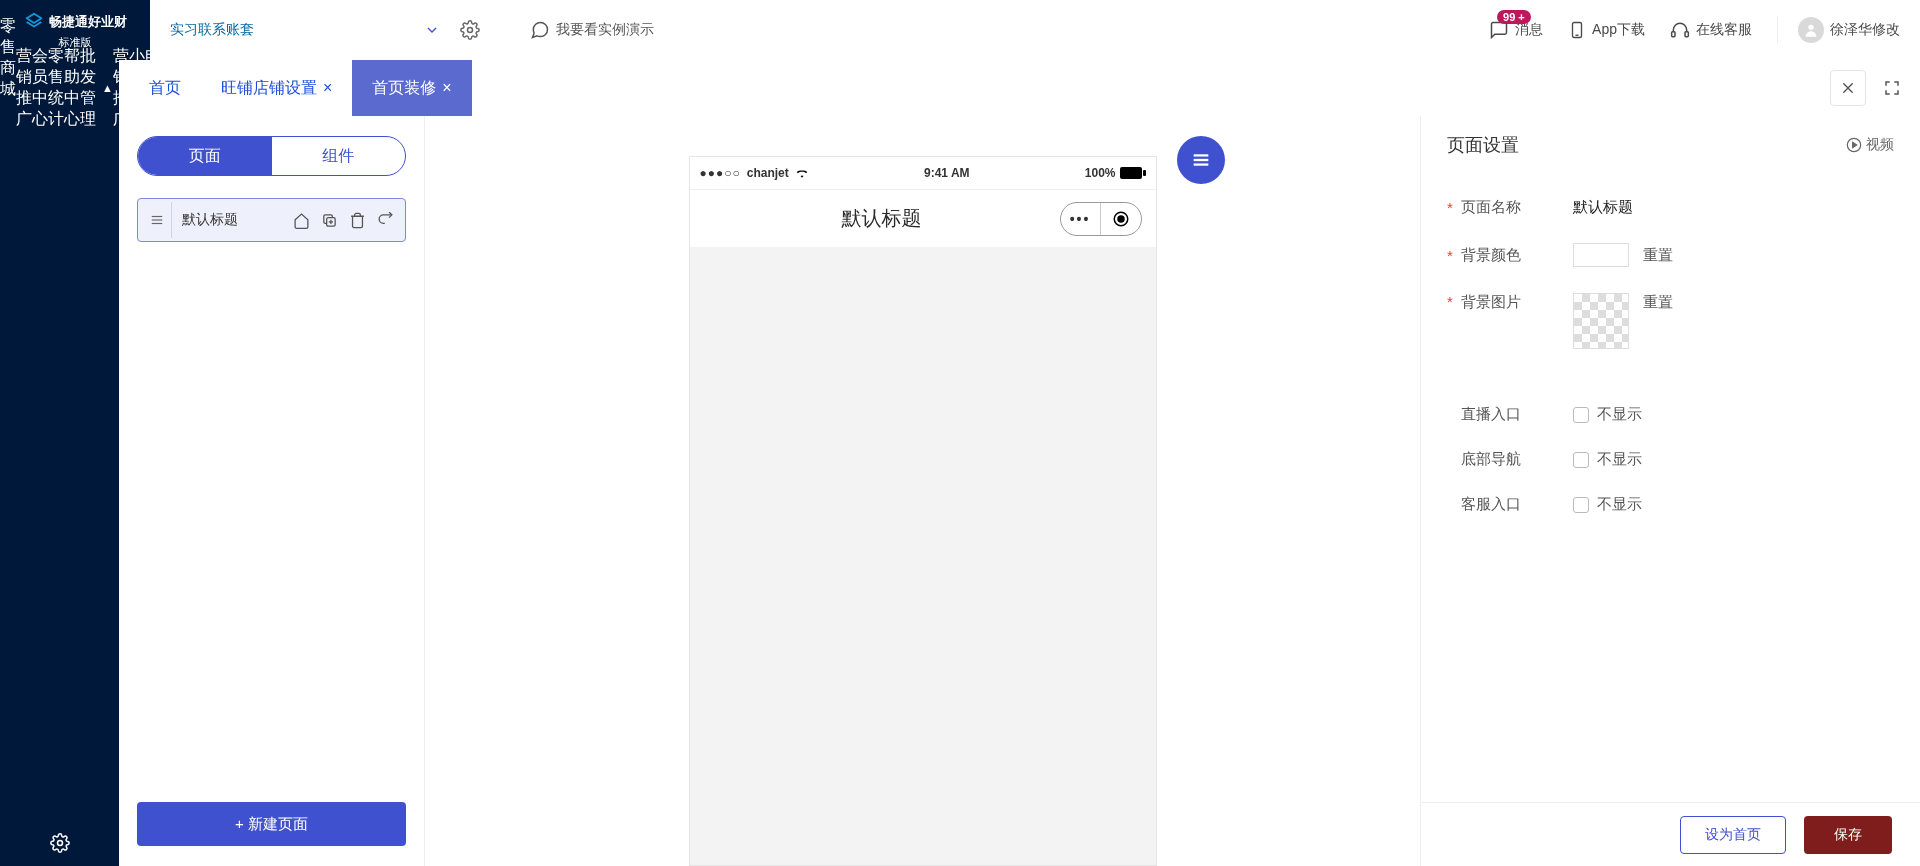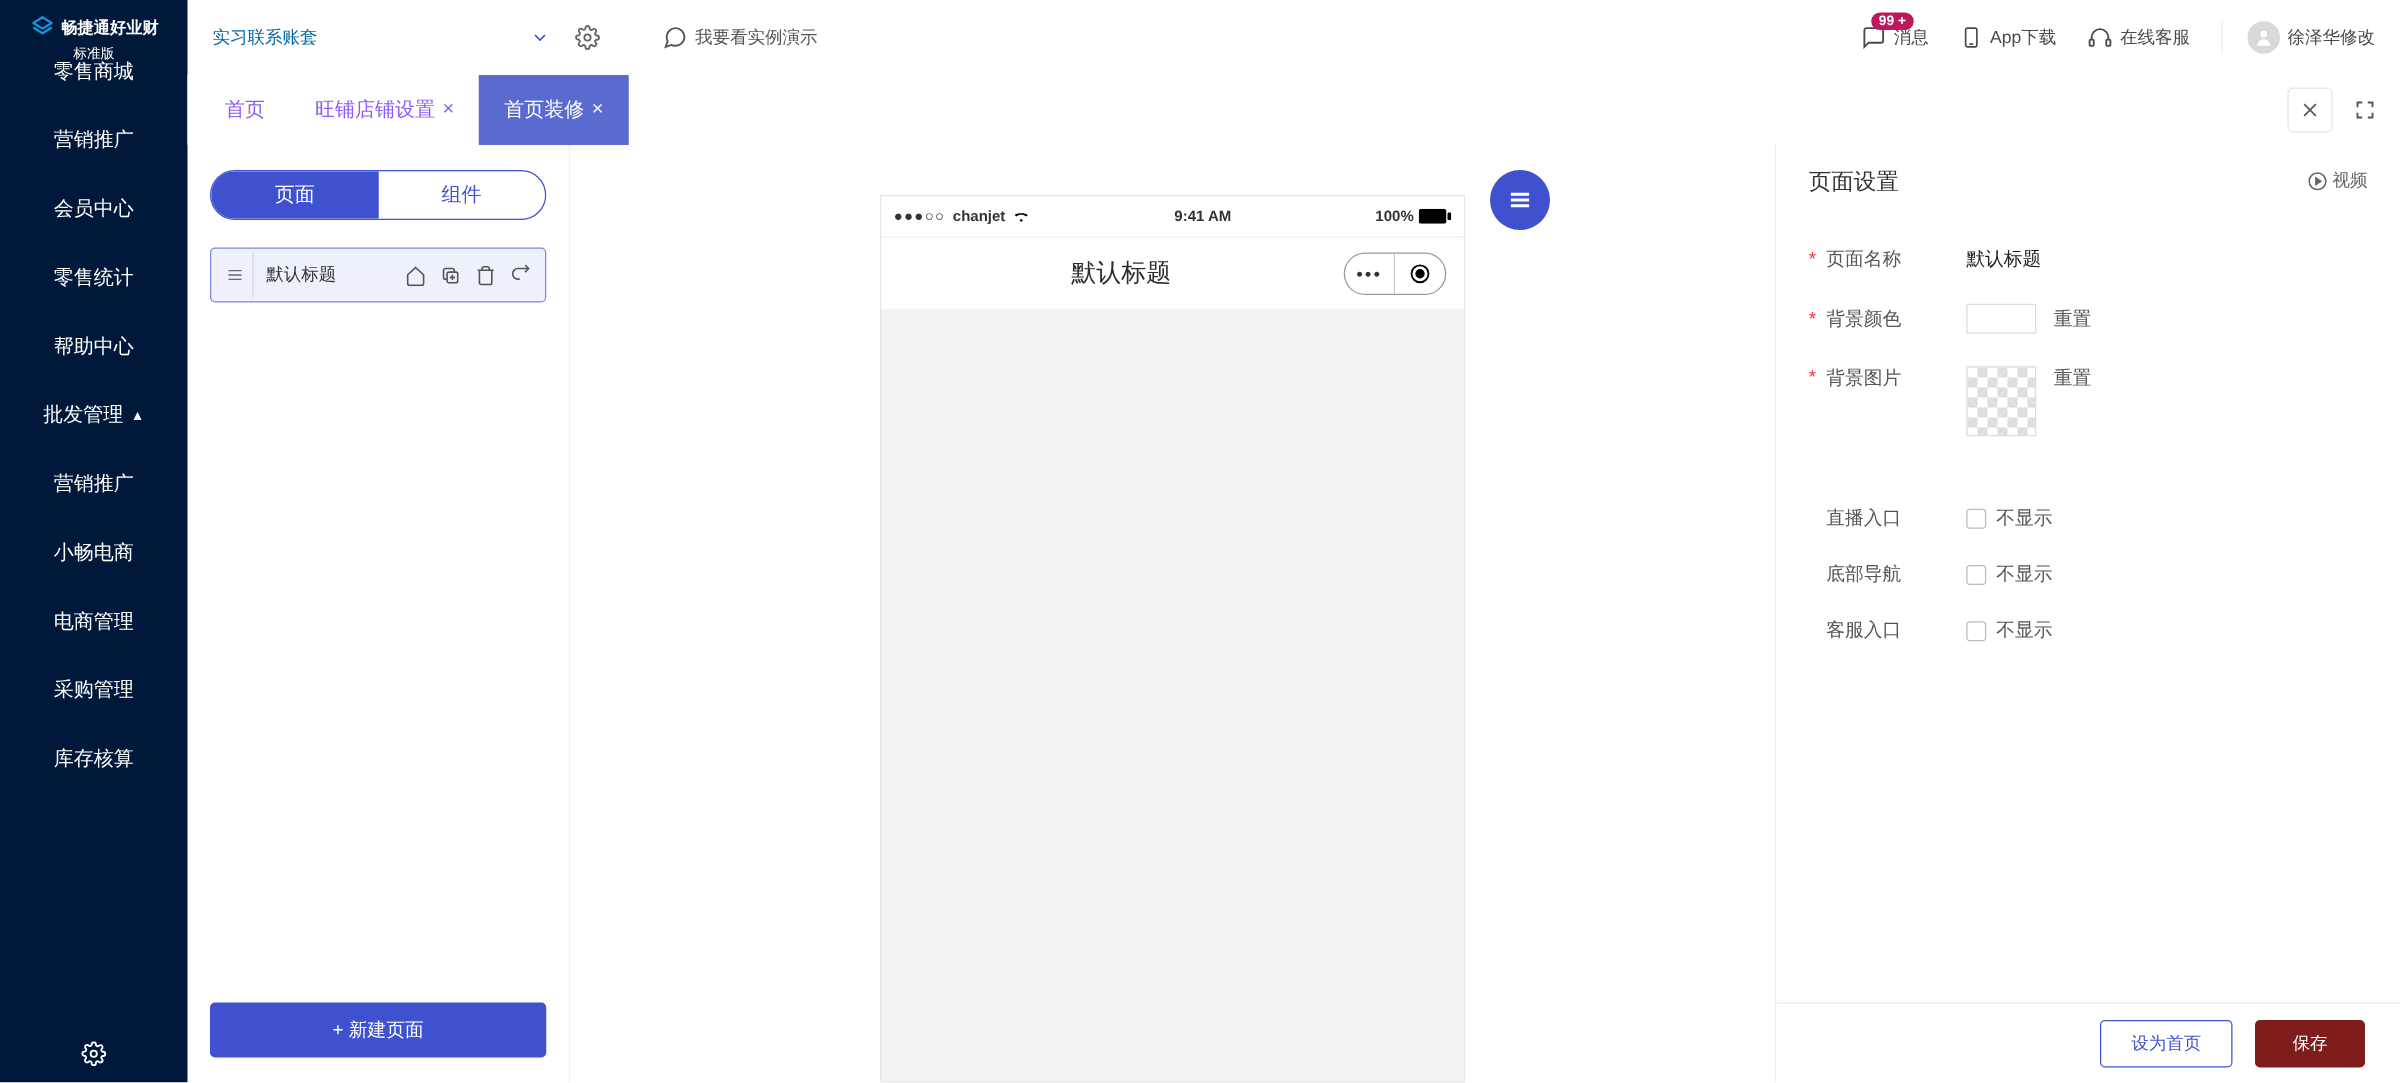--- a/index.html
+++ b/index.html
@@ -16,32 +16,32 @@
 .demo-btn { display: flex; align-items: center; gap: 6px; color: #555; margin-left: 30px; }
 .spacer { flex: 1; }
 .tb-item { display: flex; align-items: center; gap: 6px; margin-left: 25px; color: #4a4a4a; position: relative; }
 .badge { position: absolute; top: -10px; left: 8px; background: #be185d; color: #fff; border-radius: 10px; padding: 1px 6px; font-size: 11px; font-weight: 600; }
 .avatar { width: 26px; height: 26px; border-radius: 50%; background: #d9d9d9; display: inline-flex; align-items: center; justify-content: center; color: #fff; }
 
 
 .shell { display: flex; height: 806px; }
 
 
-.leftnav { width: 150px; background: #00193a; color: #fff; display: flex; flex-direction: column; position: relative; font-family: Liberation Serif, serif; }
+.leftnav { width: 119px; background: #00193a; color: #fff; display: flex; position: relative; font-family: Liberation Serif, serif; }
 .leftnav .nav-item { height: 55px; display: flex; align-items: center; justify-content: center; font-size: 16px; }
 .leftnav .nav-item.expand { font-weight: 500; }
 .leftnav .caret-up { font-size: 11px; margin-left: 6px; }
 .leftnav .settings-btn { position: absolute; bottom: 0; height: 46px; width: 100%; display: flex; align-items: center; justify-content: center; }
 
 
 .rightarea { flex: 1; display: flex; flex-direction: column; }
 
 
 .tabs-row { height: 56px; background: #fff; display: flex; align-items: center; padding: 0 10px; position: relative; }
-.tab { padding: 0 20px; height: 56px; display: flex; align-items: center; font-size: 16px; color: #8b5cf6; }
+.tab { padding: 0 20px; height: 56px; display: flex; align-items: center; font-size: 16px; color: #1d4ed8; }
 .tab.active { background: #5a6acf; color: #fff; }
 .tab .tab-x { margin-left: 6px; font-size: 16px; }
 .tabs-right { position: absolute; right: 0; display: flex; align-items: center; gap: 8px; padding-right: 10px; }
 .sq-btn { width: 36px; height: 36px; border: 1px solid #e5e5e5; border-radius: 4px; display: flex; align-items: center; justify-content: center; color: #555; }
 
 
 .workspace { flex: 1; display: flex; background: #fff; }
 
 
 .lp { width: 306px; border-right: 1px solid #eee; display: flex; flex-direction: column; padding: 20px 18px; }

